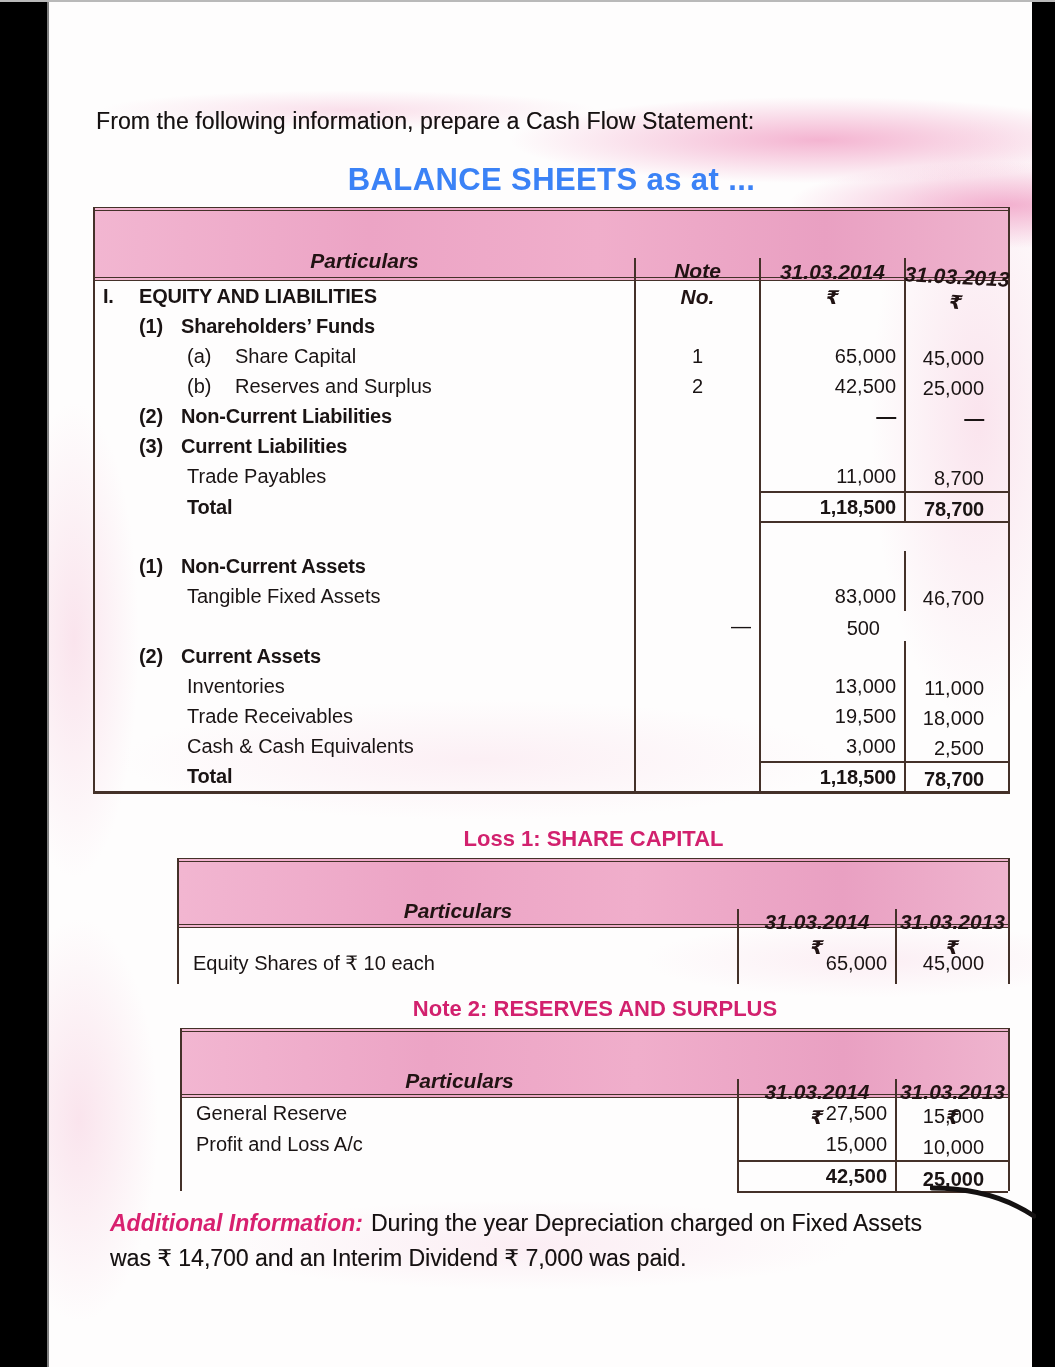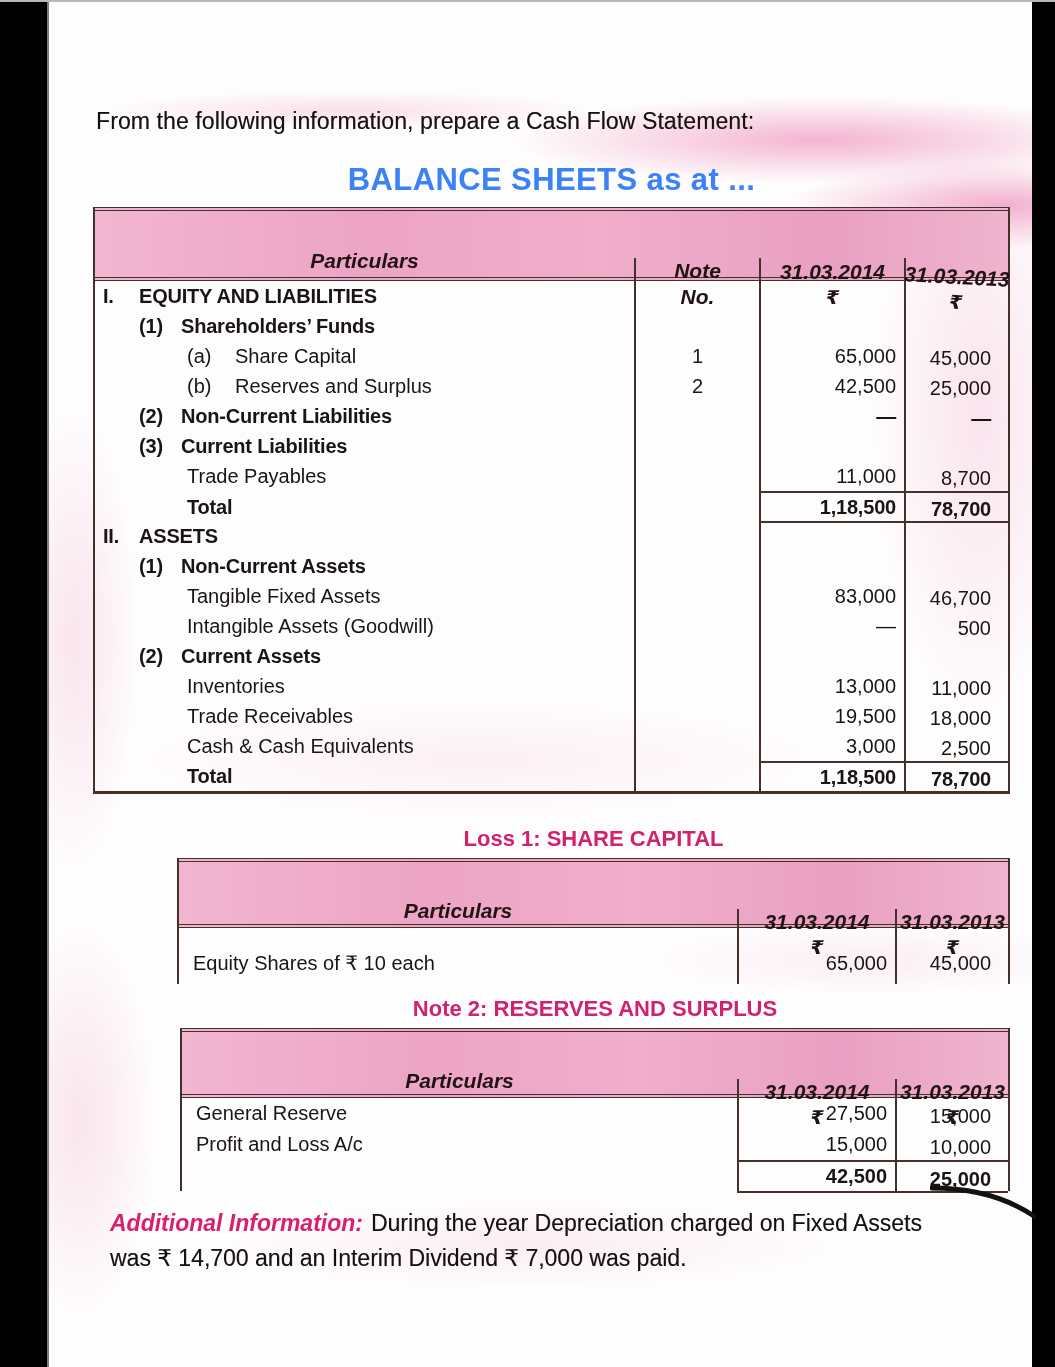--- a/index.html
+++ b/index.html
@@ -52,21 +52,21 @@
   .mt .c-part{padding-left:8px;}
   .mt .ind1 .c-part{padding-left:44px;}
   .mt .ind2 .c-part{padding-left:92px;}
   .prefix{display:inline-block;flex:0 0 auto;}
   .ind0 .prefix{width:36px;}
   .ind1 .prefix{width:42px;}
   .ind2 .prefix{width:48px;}
   .prefix:empty{width:0;}
   .rule-above .c-val{border-top:2px solid #443129;}
   .rule-below .c-val{border-bottom:2px solid #443129;}
-  .c13{padding-top:5px;padding-right:17px;}
+  .c13{padding-top:5px;padding-right:24px;}
   .tiltbox{display:flex;flex-direction:column;align-items:center;transform:rotate(3deg) translateY(5px);}
   
   .note-heading{position:absolute;text-align:center;font-size:22px;font-weight:700;color:#d2216e;}
   
   .nt .thead{height:70px;}
   .n1{left:177px;top:858px;width:833px;border-bottom:none;}
   .n1 .thead{grid-template-columns:558px 158px 113px;}
   .n1 .row{grid-template-columns:558px 158px 113px;height:56px;}
   .n1 .cell{align-items:flex-end;padding-bottom:9px;}
   .n2{left:180px;top:1028px;width:830px;border-bottom:none;}
@@ -191,24 +191,20 @@
     <div class="cell c-part">
             <span class="prefix"></span>
             <span>Total</span>
           </div>
     <div class="cell c-note"></div>
     <div class="cell c-val">1,18,500</div>
     <div class="cell c-val c13">78,700</div>
   </div>
 
   <div class="row ind0 bold">
-    <div class="cell c-part">
-            <span class="prefix">II.</span>
-            <span>ASSETS</span>
-          </div>
     <div class="cell c-note"></div>
     <div class="cell c-val"></div>
     <div class="cell c-val c13"></div>
   </div>
 
   <div class="row ind1 bold">
     <div class="cell c-part">
             <span class="prefix">(1)</span>
             <span>Non-Current Assets</span>
           </div>
@@ -221,24 +217,20 @@
     <div class="cell c-part">
             <span class="prefix"></span>
             <span>Tangible Fixed Assets</span>
           </div>
     <div class="cell c-note"></div>
     <div class="cell c-val">83,000</div>
     <div class="cell c-val c13">46,700</div>
   </div>
 
   <div class="row ind2">
-    <div class="cell c-part">
-            <span class="prefix"></span>
-            <span>Intangible Assets (Goodwill)</span>
-          </div>
     <div class="cell c-note"></div>
     <div class="cell c-val">—</div>
     <div class="cell c-val c13">500</div>
   </div>
 
   <div class="row ind1 bold">
     <div class="cell c-part">
             <span class="prefix">(2)</span>
             <span>Current Assets</span>
           </div>

